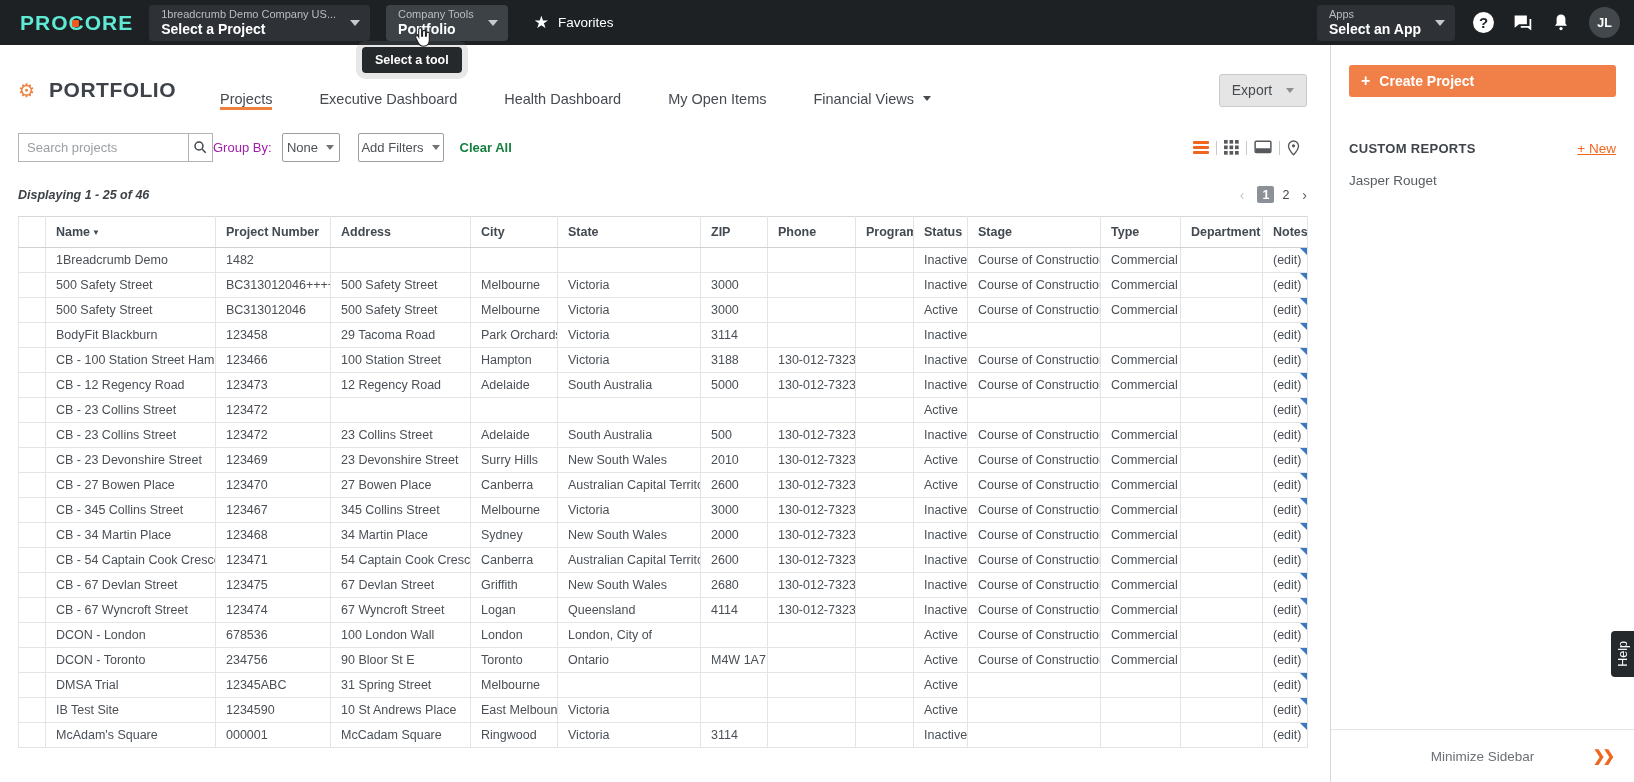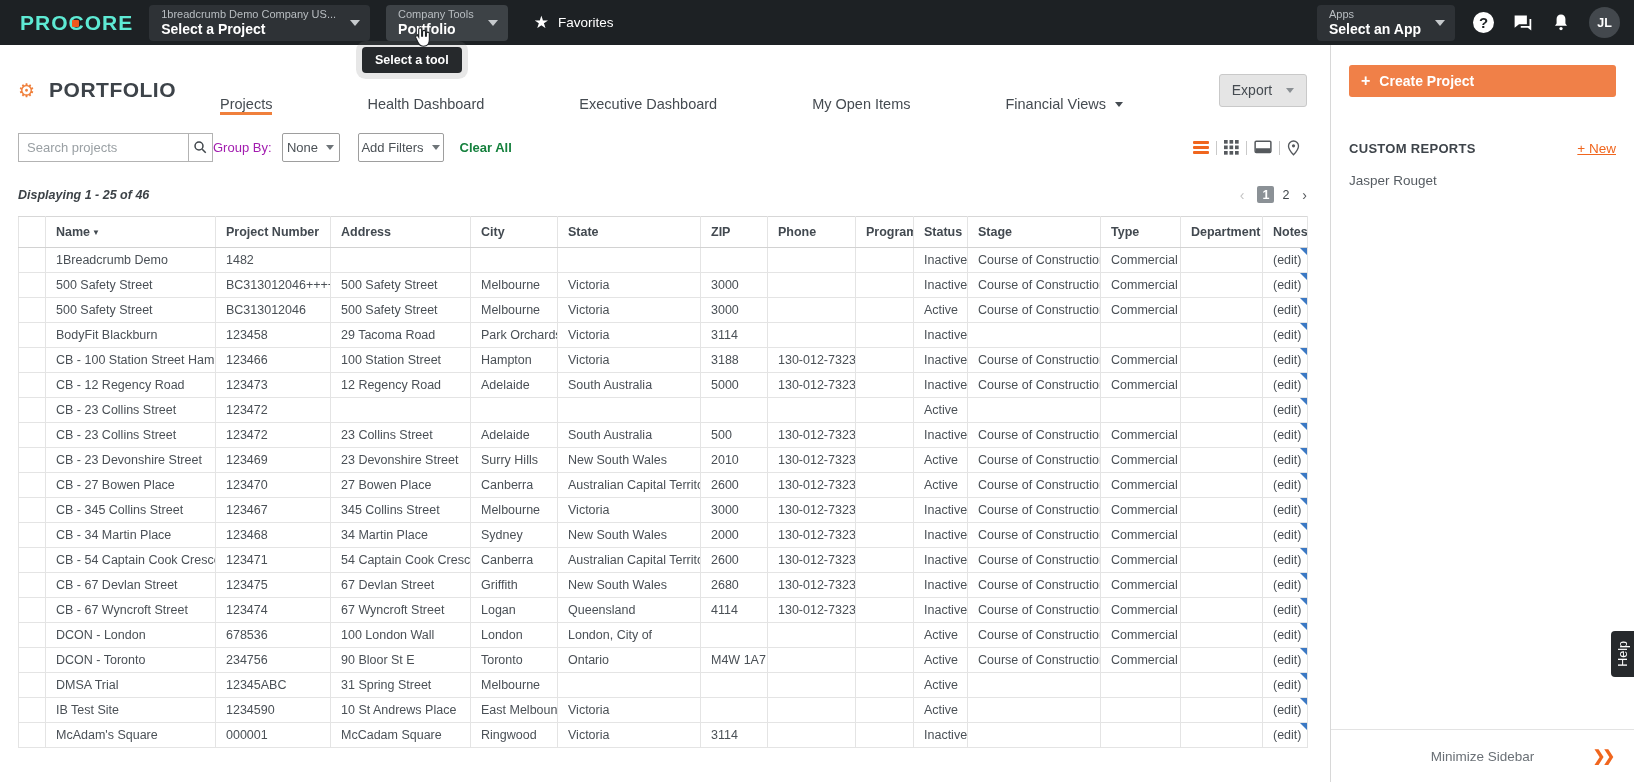--- a/index.html
+++ b/index.html
@@ -31,21 +31,21 @@
   .tooltip { position:absolute; left:362px; top:47px; z-index:55; background:#26292c; color:#fff; font-size:12.5px; font-weight:bold; padding:6px 13px; border-radius:4px; box-shadow:0 0 0 6px rgba(120,120,120,0.18); }
 
   
   .content { display:flex; height:737px; }
   .main { width:1330px; padding:0 23px 0 18px; }
 
   
   .page-header { display:flex; align-items:center; padding-top:20px; height:70px; }
   .gear { color:#F0803C; font-size:19px; margin-right:14px; }
   .page-title { font-size:21px; font-weight:bold; color:#3d4349; letter-spacing:0.5px; }
-  .tabs { display:flex; margin-left:44px; align-self:stretch; align-items:flex-end;gap:48px; }
+  .tabs { display:flex; margin-left:44px; align-self:stretch; align-items:center; }
   .tab { display:flex; align-items:center; padding:20px 0 0 0; margin-right:47px; font-size:14.5px; color:#454b51; cursor:pointer; border-bottom:3px solid transparent; }
   .tab.active { border-bottom-color:#F0803C; }
   .tab .tab-caret { width:0; height:0; border-left:4.5px solid transparent; border-right:4.5px solid transparent; border-top:5px solid #454b51; margin-left:9px; }
   .export-btn { margin-left:auto; width:88px; height:33px; border:1px solid #c9c9c9; border-radius:3px; background:#e5e5e5; display:flex; align-items:center; justify-content:center; font-size:14px; color:#454b51; cursor:pointer; }
   .export-btn .caret-sm { width:0; height:0; border-left:4.5px solid transparent; border-right:4.5px solid transparent; border-top:5px solid #8a8f93; margin-left:14px; }
 
   
   .filter-row { display:flex; align-items:center; margin-top:18px; height:29px; }
   .search-wrap { display:flex; height:29px; }
   .search-input { width:170px; height:29px; border:1px solid #b3b3b3; border-right:none; padding:5px 8px; font-size:13px; color:#444; font-family:"Liberation Sans", sans-serif; }
@@ -176,24 +176,24 @@
     <div class="main">
 
       <div class="page-header">
         <span class="gear">⚙</span>
         <span class="page-title">PORTFOLIO</span>
         <div class="tabs">
           <div class="tab active">
               <span>Projects</span>
             </div>
           <div class="tab">
-              <span>Health Dashboard</span>
+              <span>Executive Dashboard</span>
             </div>
           <div class="tab">
-              <span>Executive Dashboard</span>
+              <span>Health Dashboard</span>
             </div>
           <div class="tab">
               <span>My Open Items</span>
             </div>
           <div class="tab">
               <span>Financial Views</span>
               <span class="tab-caret"></span>
             </div>
         </div>
         <button class="export-btn">

